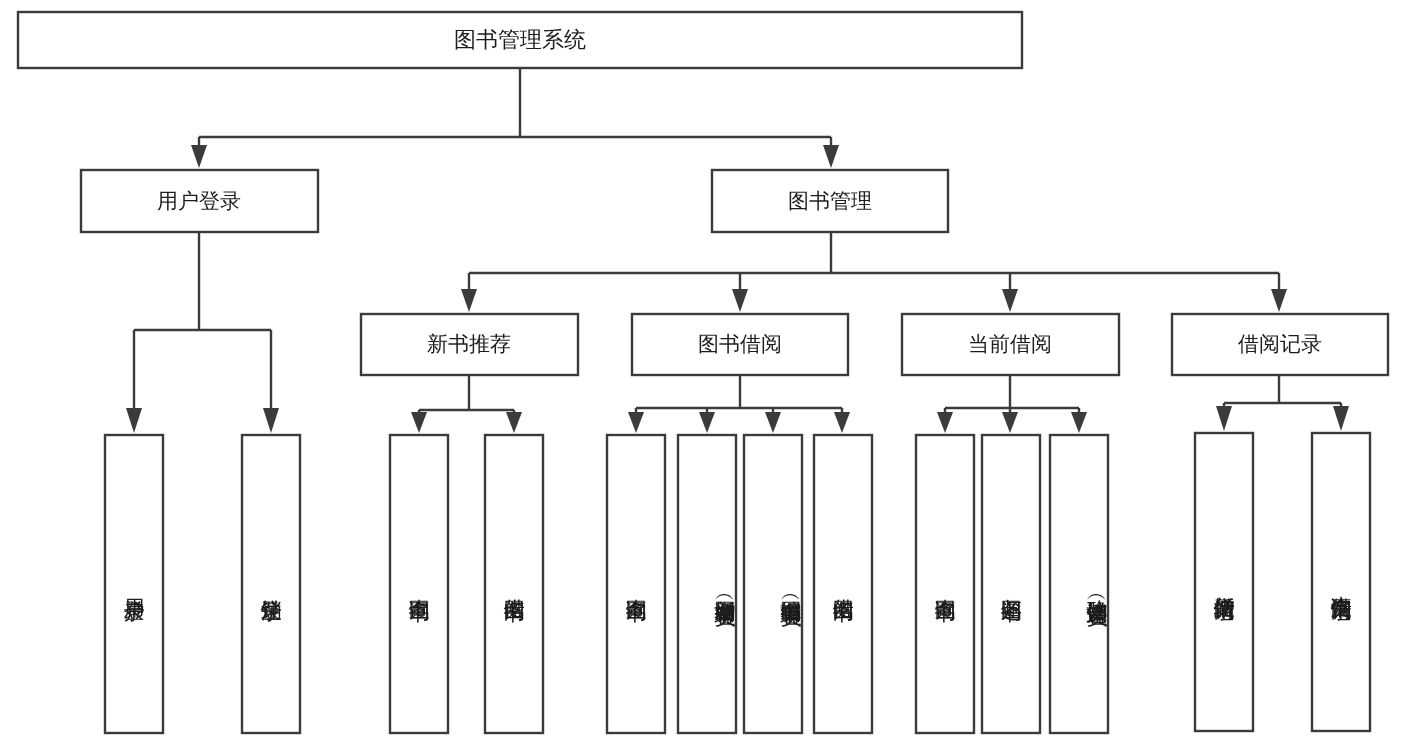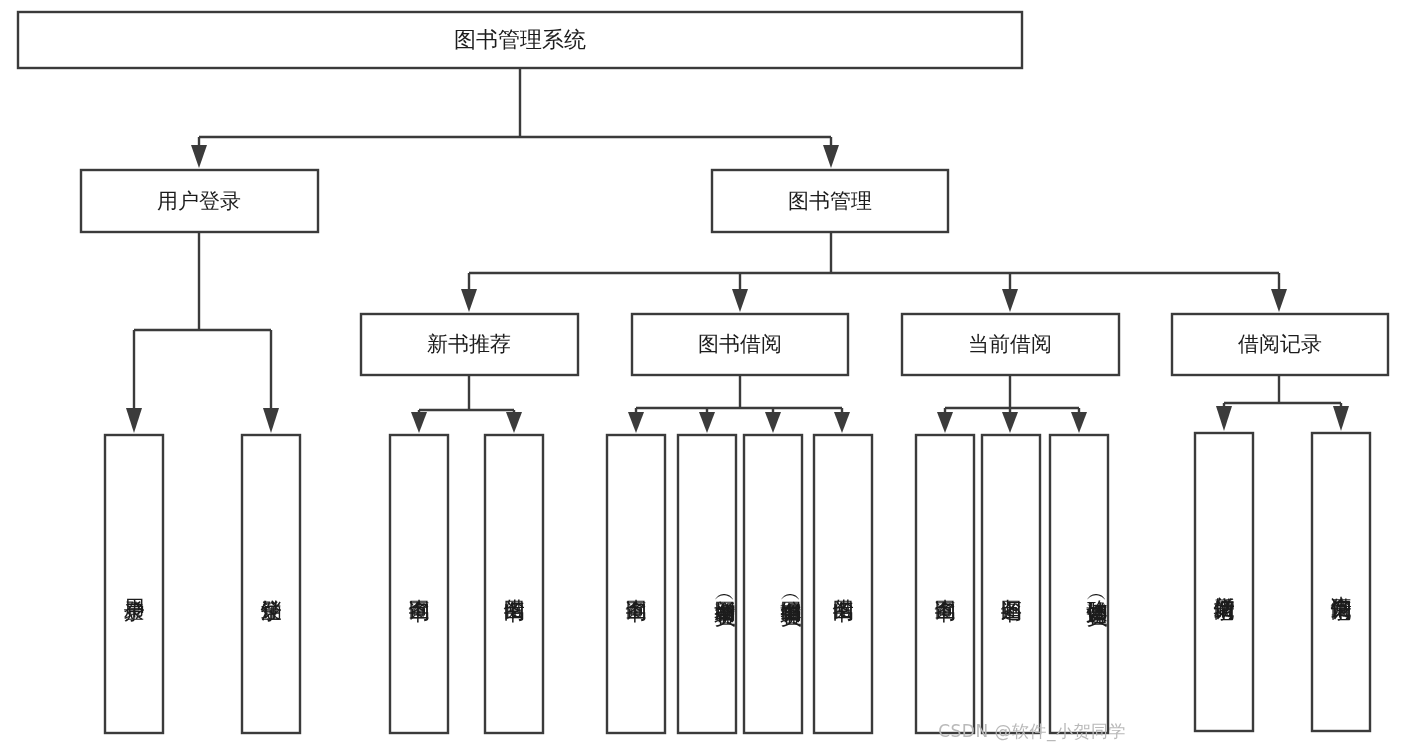--- a/index.html
+++ b/index.html
@@ -219,15 +219,14 @@
   <div class="leaf-label centered" style="left:607px; top:435px; width:58px; height:298px;">查询图书</div>
   <div class="leaf-label" style="left:678px; top:441px; width:58px; height:292px;">新增图书（管理员）</div>
   <div class="leaf-label" style="left:744px; top:441px; width:58px; height:292px;">编辑图书（管理员）</div>
   <div class="leaf-label centered" style="left:814px; top:435px; width:58px; height:298px;">借阅图书</div>
   <div class="leaf-label centered" style="left:916px; top:435px; width:58px; height:298px;">查询图书</div>
   <div class="leaf-label centered" style="left:982px; top:435px; width:58px; height:298px;">归还图书</div>
   <div class="leaf-label" style="left:1050px; top:441px; width:58px; height:292px;">确认归还（管理员）</div>
   <div class="leaf-label centered" style="left:1195px; top:433px; width:58px; height:298px;">新增借阅记录</div>
   <div class="leaf-label centered" style="left:1312px; top:433px; width:58px; height:298px;">查询借阅记录</div>
 
-  <div class="watermark">CSDN @软件_小贺同学</div>
 
 </div>
 
 </body></html>

